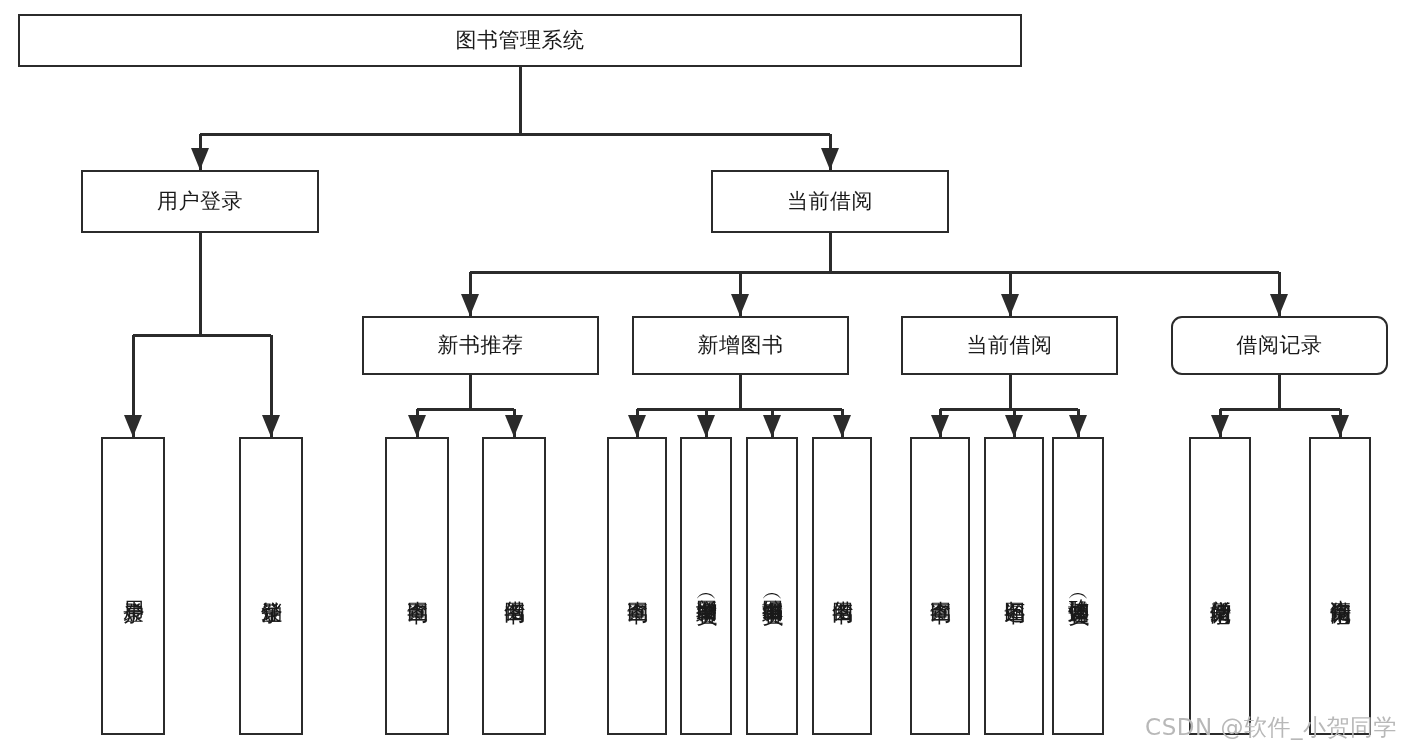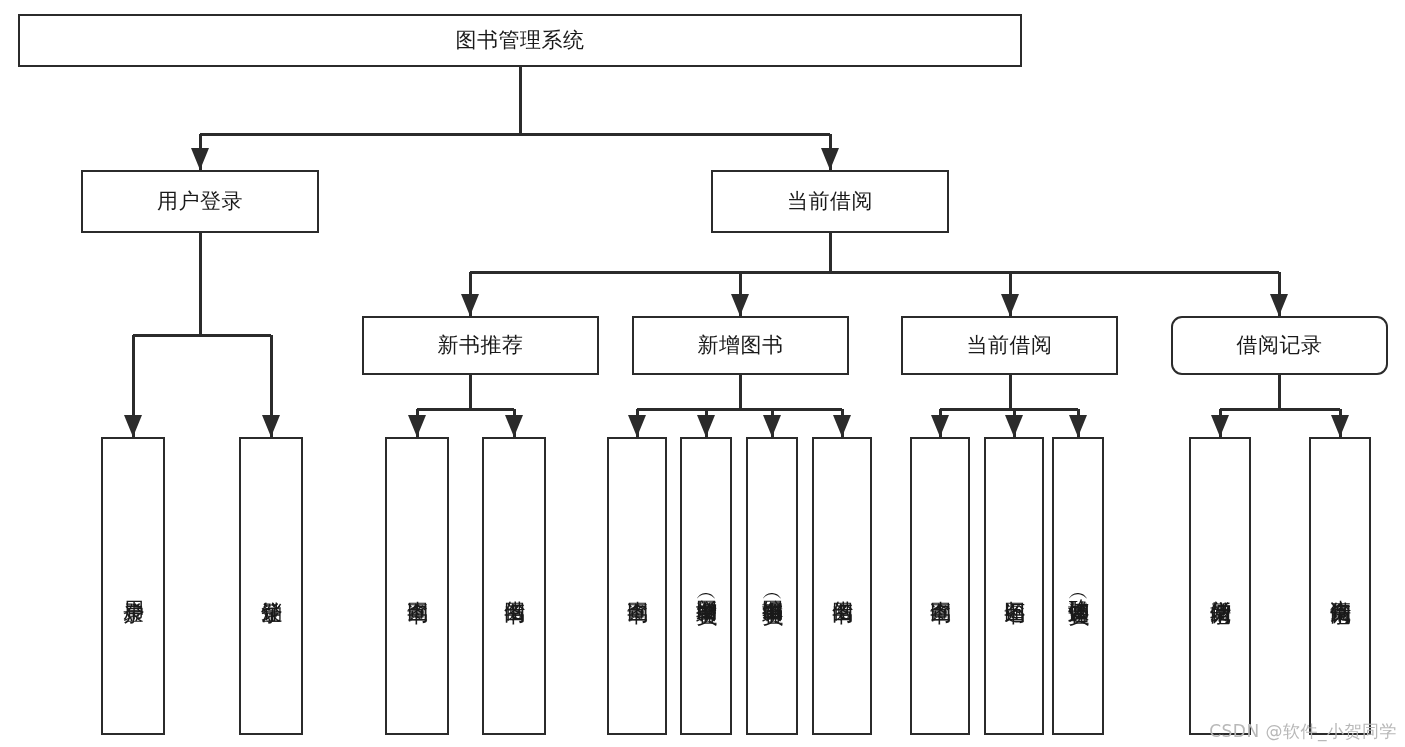--- a/index.html
+++ b/index.html
@@ -51,21 +51,21 @@
     text-orientation: upright;
     font-size: 21px;
     line-height: 1.32;
     letter-spacing: 1px;
     white-space: nowrap;
   }
   #watermark {
     position: absolute;
     right: 8px;
     bottom: 4px;
-    font-size: 17px;
+    font-size: 23px;
     color: #b8b8b8;
     letter-spacing: 0.5px;
     white-space: nowrap;
     pointer-events: none;
   }
 </style>
 </head>
 <body>
 
 <div id="diagram-root">

